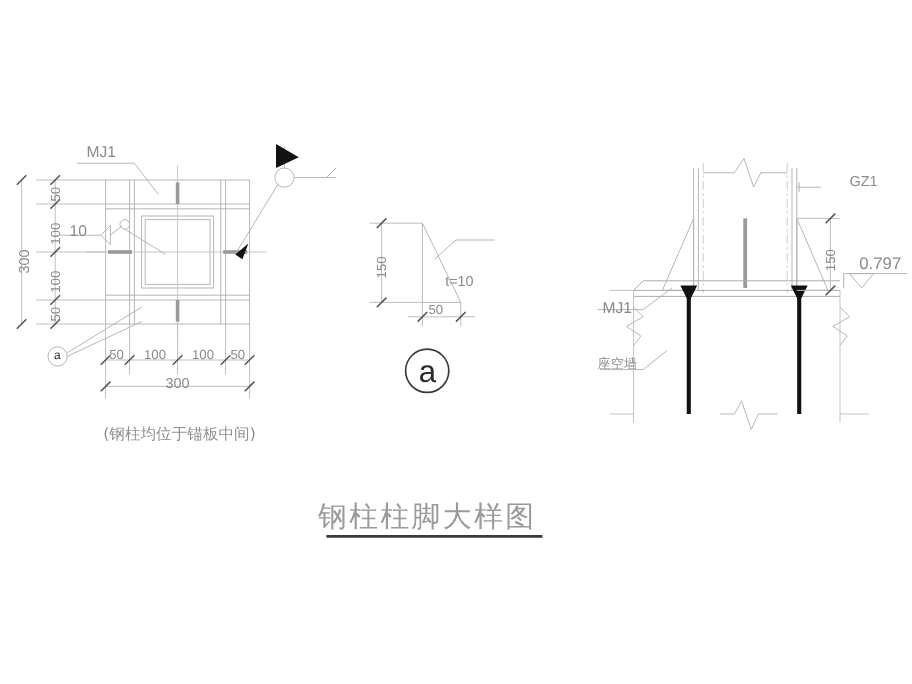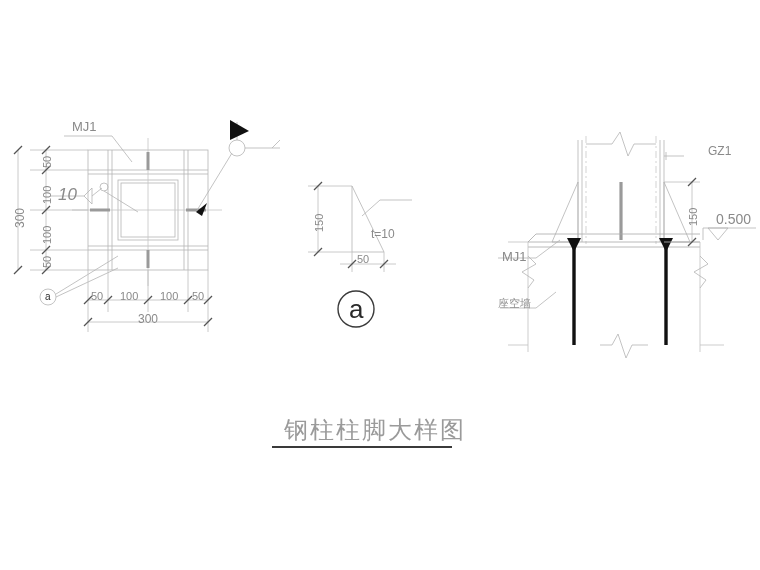--- a/index.html
+++ b/index.html
@@ -292,43 +292,44 @@
       </g>
 
       <g stroke="#3a3a3a" stroke-width="2.2">
         <line x1="272" y1="447" x2="452" y2="447"></line>
       </g>
     </g>
   </svg>
 
   <div class="lbl" style="left:72px; top:120px; font-size:13px;">MJ1</div>
 
-  <div class="lbl" style="left:58px; top:186px; font-size:17px;font-style:italic;">10</div>
+  <div class="lbl" style="left:58px; top:186px; font-size:13px;">10</div>
 
   <div class="bubble-letter" style="left:45px; top:292px; font-size:10px;">a</div>
 
   <div class="lbl vert" style="left:42px; top:168px; font-size:11px;">50</div>
   <div class="lbl vert" style="left:42px; top:204px; font-size:11px;">100</div>
   <div class="lbl vert" style="left:42px; top:244px; font-size:11px;">100</div>
   <div class="lbl vert" style="left:42px; top:268px; font-size:11px;">50</div>
   <div class="lbl vert" style="left:14px; top:228px; font-size:12px;">300</div>
 
   <div class="lbl" style="left:91px; top:291px; font-size:11px;">50</div>
   <div class="lbl" style="left:120px; top:291px; font-size:11px;">100</div>
   <div class="lbl" style="left:160px; top:291px; font-size:11px;">100</div>
   <div class="lbl" style="left:192px; top:291px; font-size:11px;">50</div>
   <div class="lbl" style="left:138px; top:313px; font-size:12px;">300</div>
 
+  <div class="cjk" style="position:absolute; left:86px; top:353px; font-size:13px; letter-spacing:0px;">(钢柱均位于锚板中间)</div>
 
   <div class="lbl vert" style="left:314px; top:232px; font-size:11px;">150</div>
   <div class="lbl" style="left:357px; top:254px; font-size:11px;">50</div>
   <div class="lbl" style="left:371px; top:192px; font-size:12px;margin-top:36px;">t=10</div>
   <div class="bubble-letter" style="left:349px; top:296px; font-size:26px;">a</div>
 
   <div class="lbl" style="left:708px; top:145px; font-size:12px;">GZ1</div>
   <div class="lbl" style="left:502px; top:250px; font-size:13px;">MJ1</div>
   <div class="cjk" style="position:absolute; left:498px; top:296px; font-size:11px;">座空墙</div>
   <div class="lbl vert" style="left:688px; top:226px; font-size:11px;">150</div>
-  <div class="lbl" style="left:716px; top:212px; font-size:14px;">0.500</div>
-
-  <div class="title-text" style="left:284px; top:418px; font-size:24px;">钢柱柱脚大样图</div>
+  <div class="lbl" style="left:716px; top:212px; font-size:14px;">0.797</div>
+
+  <div class="title-text" style="left:265px; top:418px; font-size:24px;">钢柱柱脚大样图</div>
 
 </div>
 
 </body></html>

